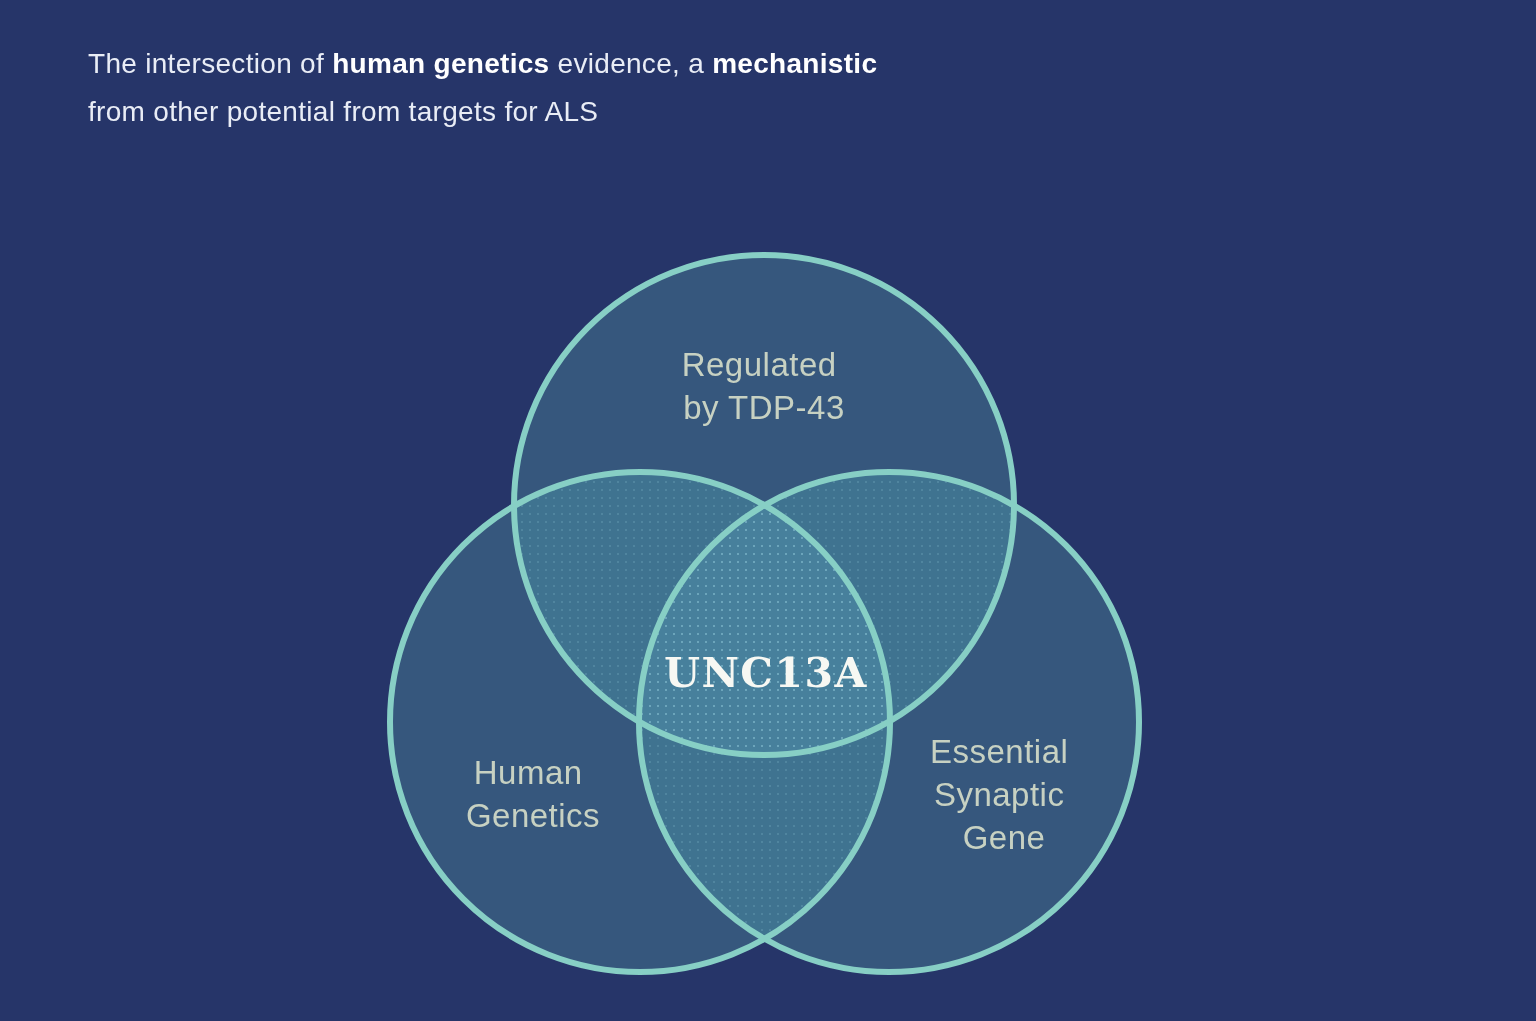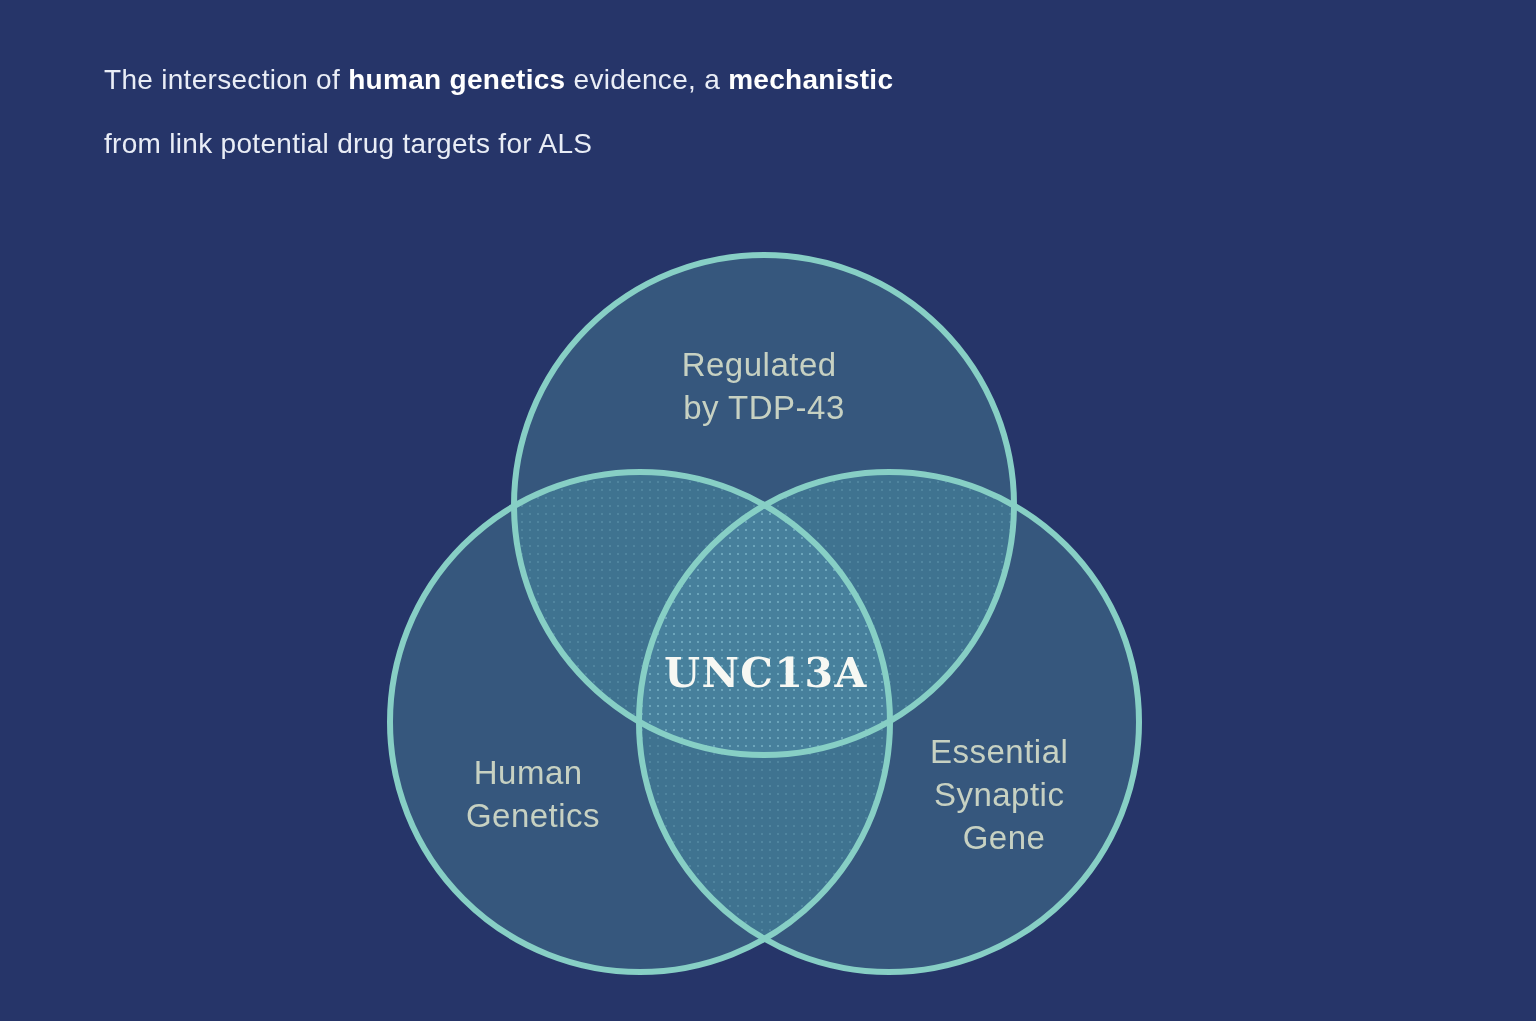--- a/index.html
+++ b/index.html
@@ -14,21 +14,21 @@
     position: relative;
     font-family: "Liberation Sans", sans-serif;
   }
   .title-block {
     position: absolute;
     left: 88px;
     top: 40px;
     width: 980px;
   }
   .title-block p {
-    margin: 16px;
+    margin: 0;
     font-size: 28px;
     line-height: 48px;
     letter-spacing: 0.3px;
     color: #e9edf6;
     font-weight: 400;
   }
   .title-block p b {
     color: #ffffff;
     font-weight: 700;
   }
@@ -51,21 +51,21 @@
     font-size: 41px;
     letter-spacing: 1.5px;
     fill: #f7f8f3;
   }
 </style>
 </head>
 <body>
 
 <div class="title-block">
   <p><span>The intersection of </span><b>human genetics</b><span> evidence, a </span><b>mechanistic</b></p>
-  <p><span>from link potential drug targets for ALS</span></p>
+  <p><span>from other potential from targets for ALS</span></p>
 </div>
 
 <svg class="venn-svg" viewBox="0 0 1536 1021">
   <defs>
     <clipPath id="clipTop">
         <circle cx="764" cy="505" r="250"></circle>
       </clipPath>
     <clipPath id="clipLeft">
         <circle cx="640" cy="722" r="250"></circle>
       </clipPath>

